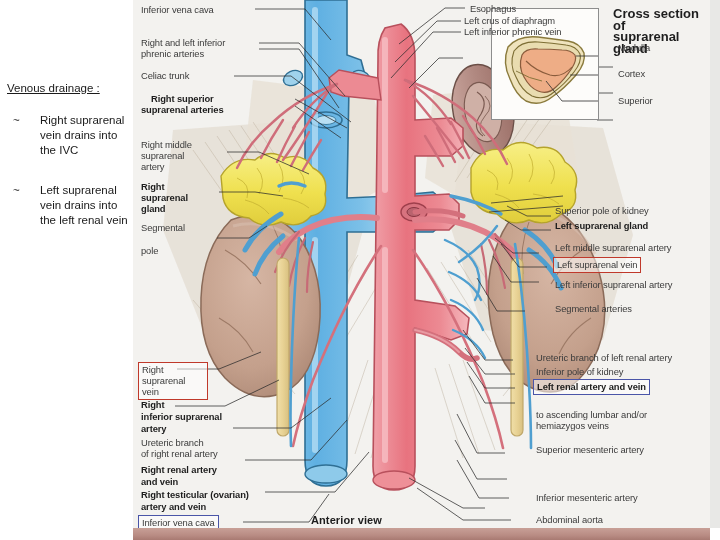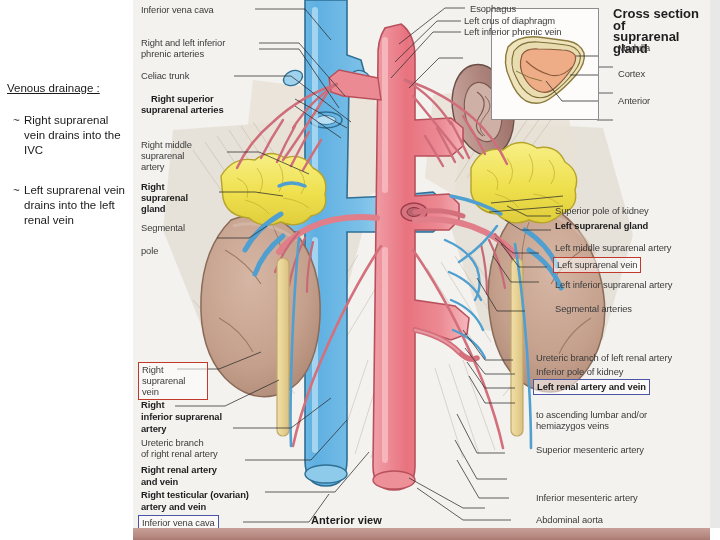--- a/index.html
+++ b/index.html
@@ -42,21 +42,21 @@
     line-height: 15.2px;
     color: #1a1a1a;
   }
   .note-bullet .tilde {
     position: absolute;
     left: 0;
     top: 0;
   }
   .note-bullet .btext {
     display: block;
-    margin-left: 11px;
+    margin-left: 27px;
   }
   #note-1 { top: 113px; }
   #note-2 { top: 183px; }
 
   
   #illustration {
     position: absolute;
     left: 133px;
     top: 0;
     width: 577px;
@@ -444,21 +444,21 @@
     </svg>
   </div>
 
   <div id="xsec-title" style="left:480px; top:8px;">
     <div>Cross section of</div>
     <div>suprarenal gland</div>
   </div>
 
   <div class="lbl" style="left:485px; top:42px;">Medulla</div>
   <div class="lbl" style="left:485px; top:68px;">Cortex</div>
-  <div class="lbl" style="left:485px; top:95px;">Anterior</div>
+  <div class="lbl" style="left:485px; top:95px;">Superior</div>
 
   <div class="lbl" style="left:8px; top:4px;">Inferior vena cava</div>
 
   <div class="lbl" style="left:8px; top:37px;">Right and left inferior</div>
   <div class="lbl" style="left:8px; top:48px;">phrenic arteries</div>
 
   <div class="lbl" style="left:8px; top:70px;">Celiac trunk</div>
 
   <div class="lbl bold" style="left:8px; top:93px;padding-left:10px;">Right superior</div>
   <div class="lbl bold" style="left:8px; top:104px;">suprarenal arteries</div>

